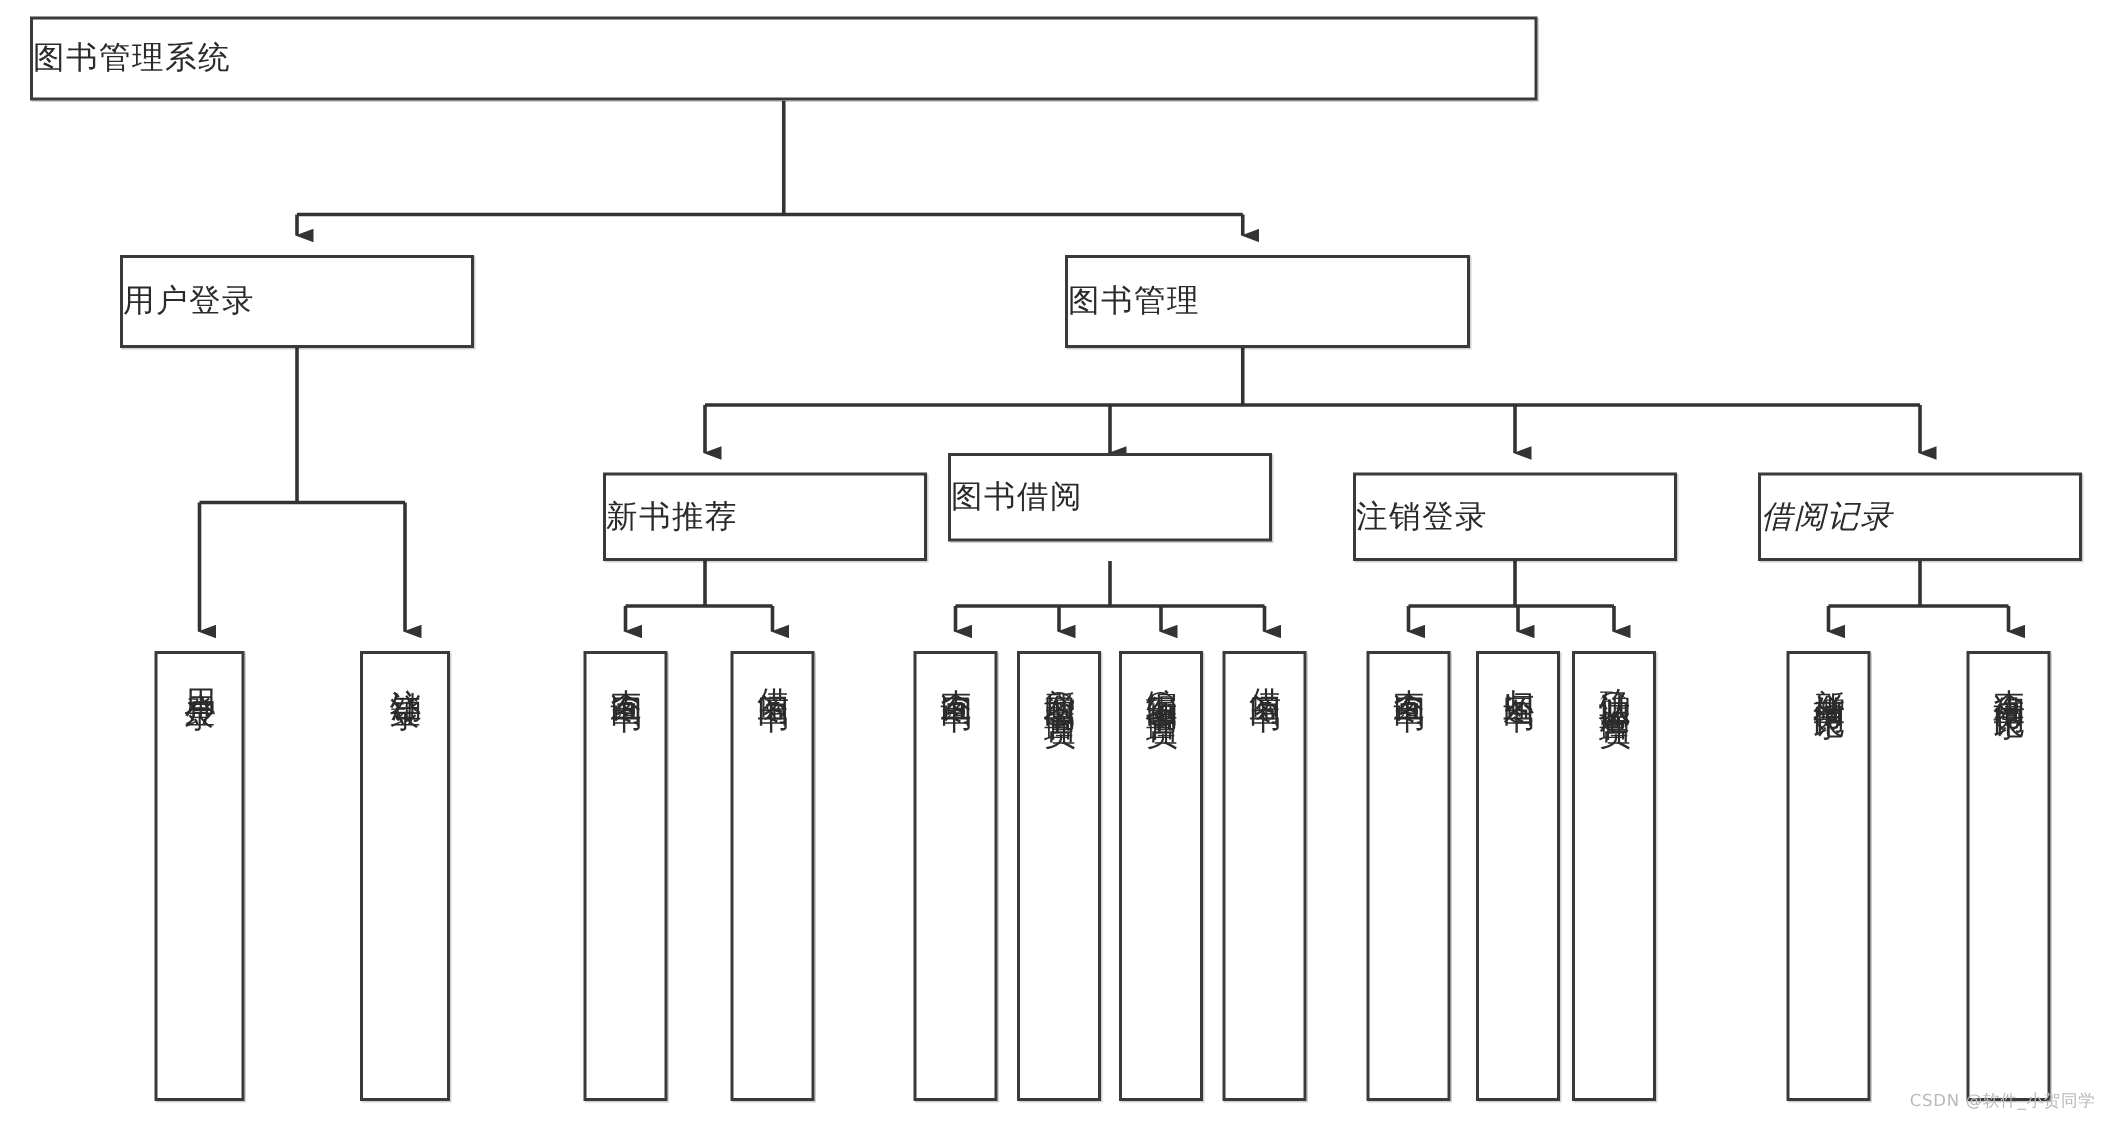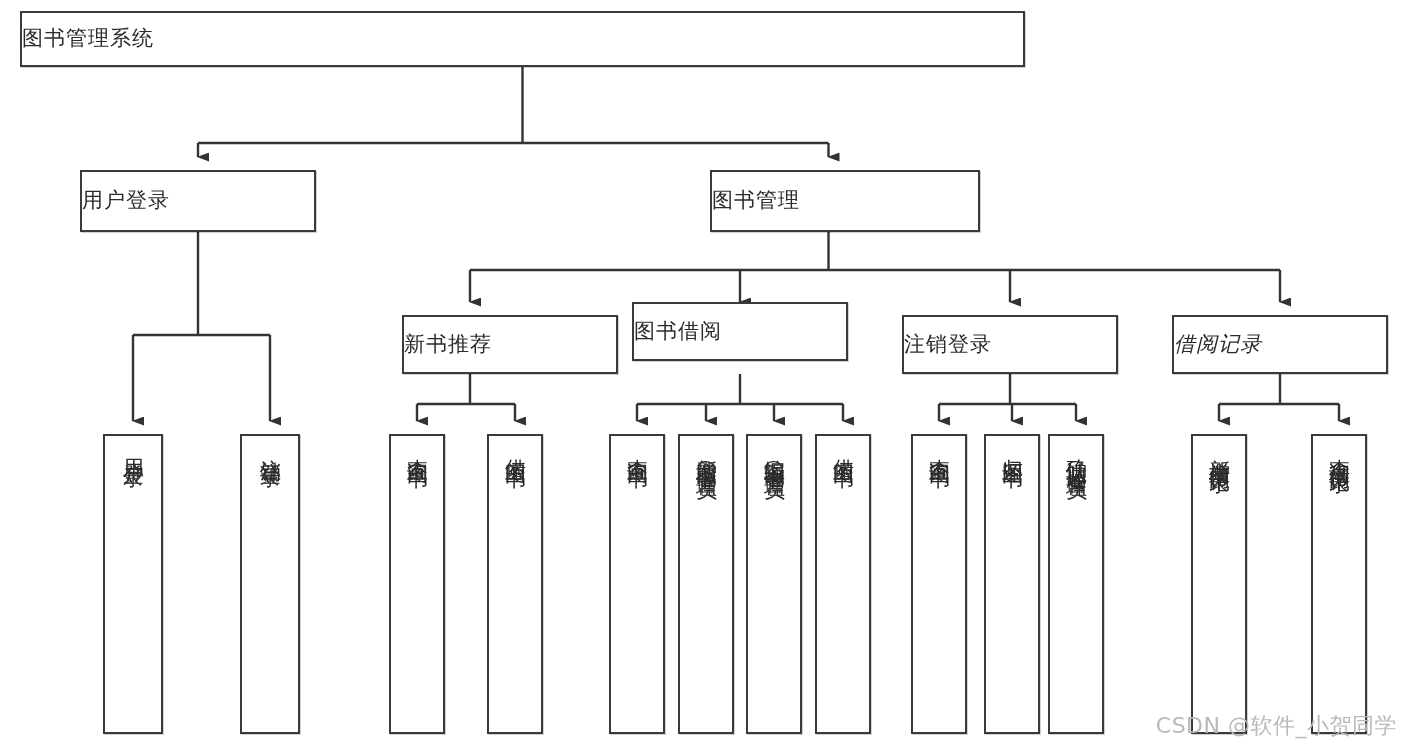--- a/index.html
+++ b/index.html
@@ -57,21 +57,21 @@
     text-orientation: upright;
     font-size: 21px;
     letter-spacing: 3px;
     line-height: 1.1;
     white-space: nowrap;
   }
   #watermark {
     position: absolute;
     right: 8px;
     bottom: 6px;
-    font-size: 22px;
+    font-size: 11px;
     color: #b9b9b9;
     letter-spacing: 0.5px;
     white-space: nowrap;
     user-select: none;
   }
 </style>
 </head>
 <body>
 
 <div id="diagram-root">

